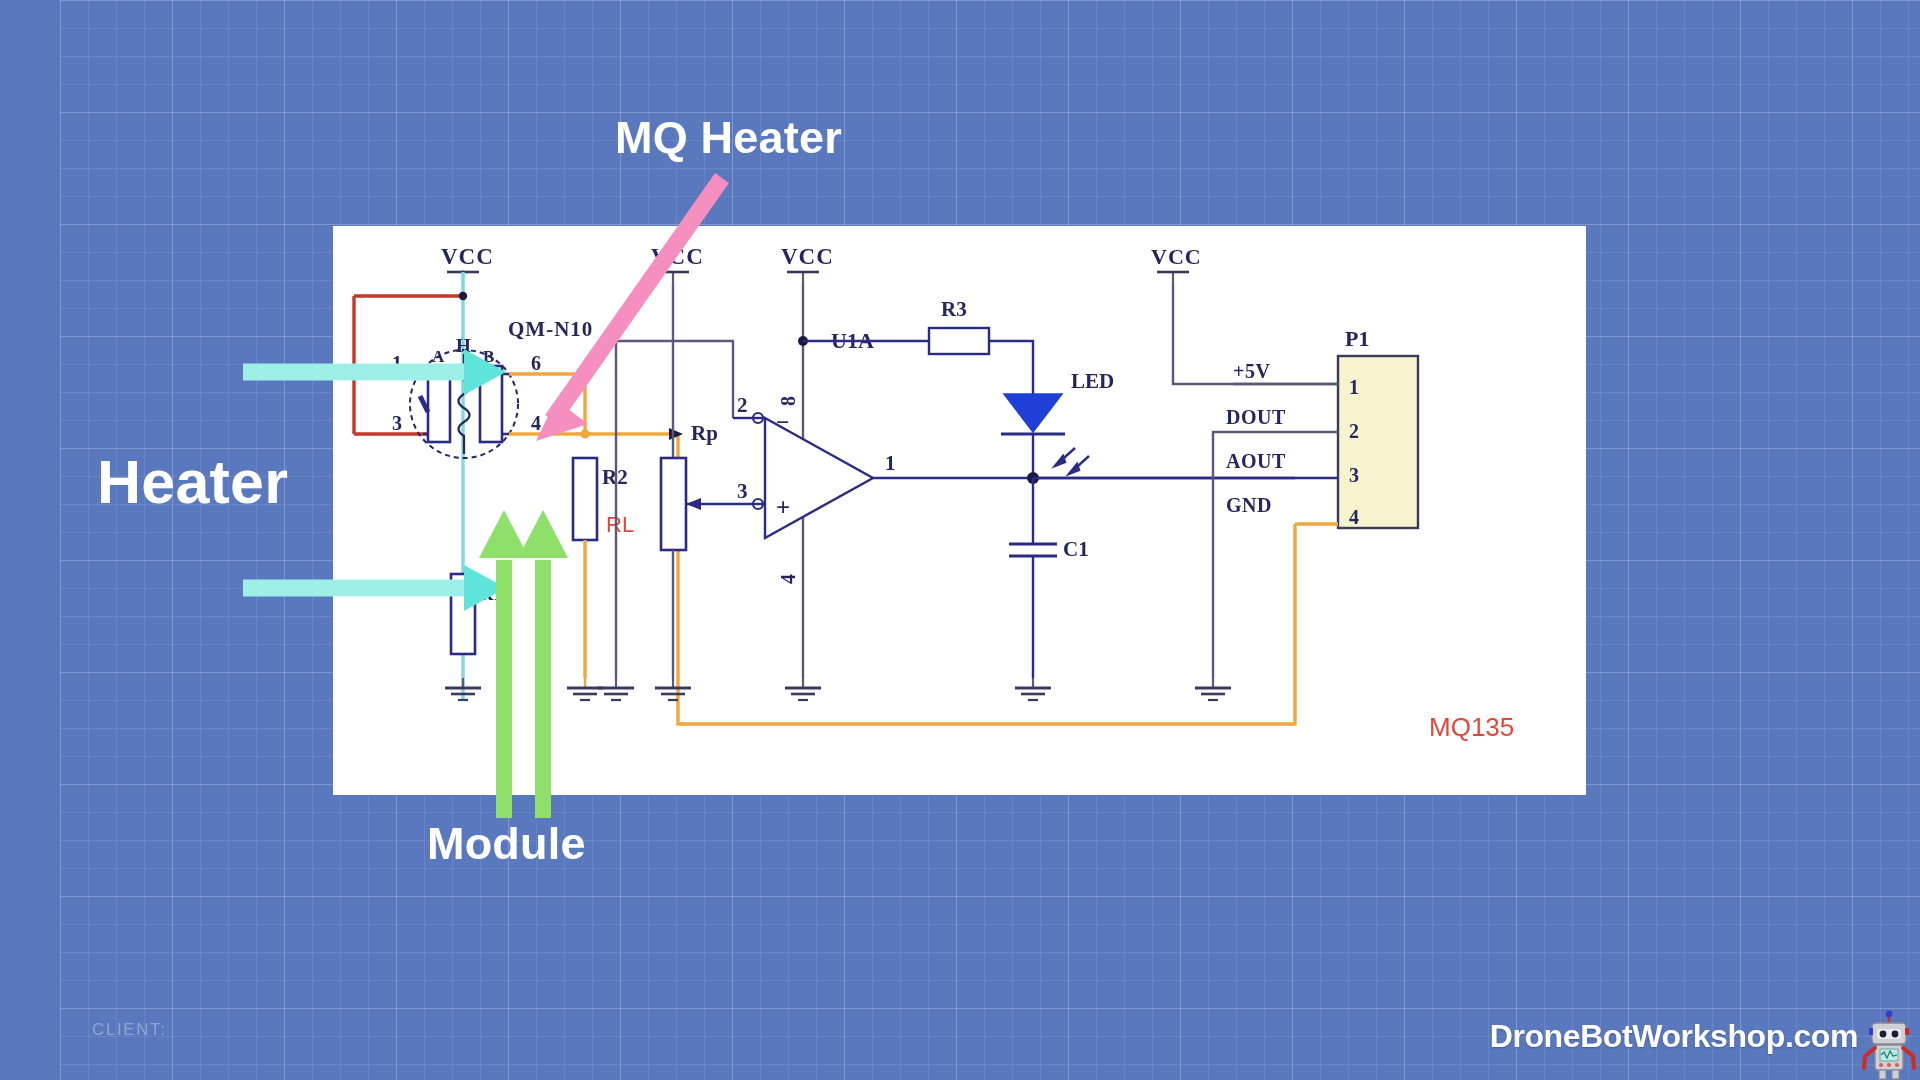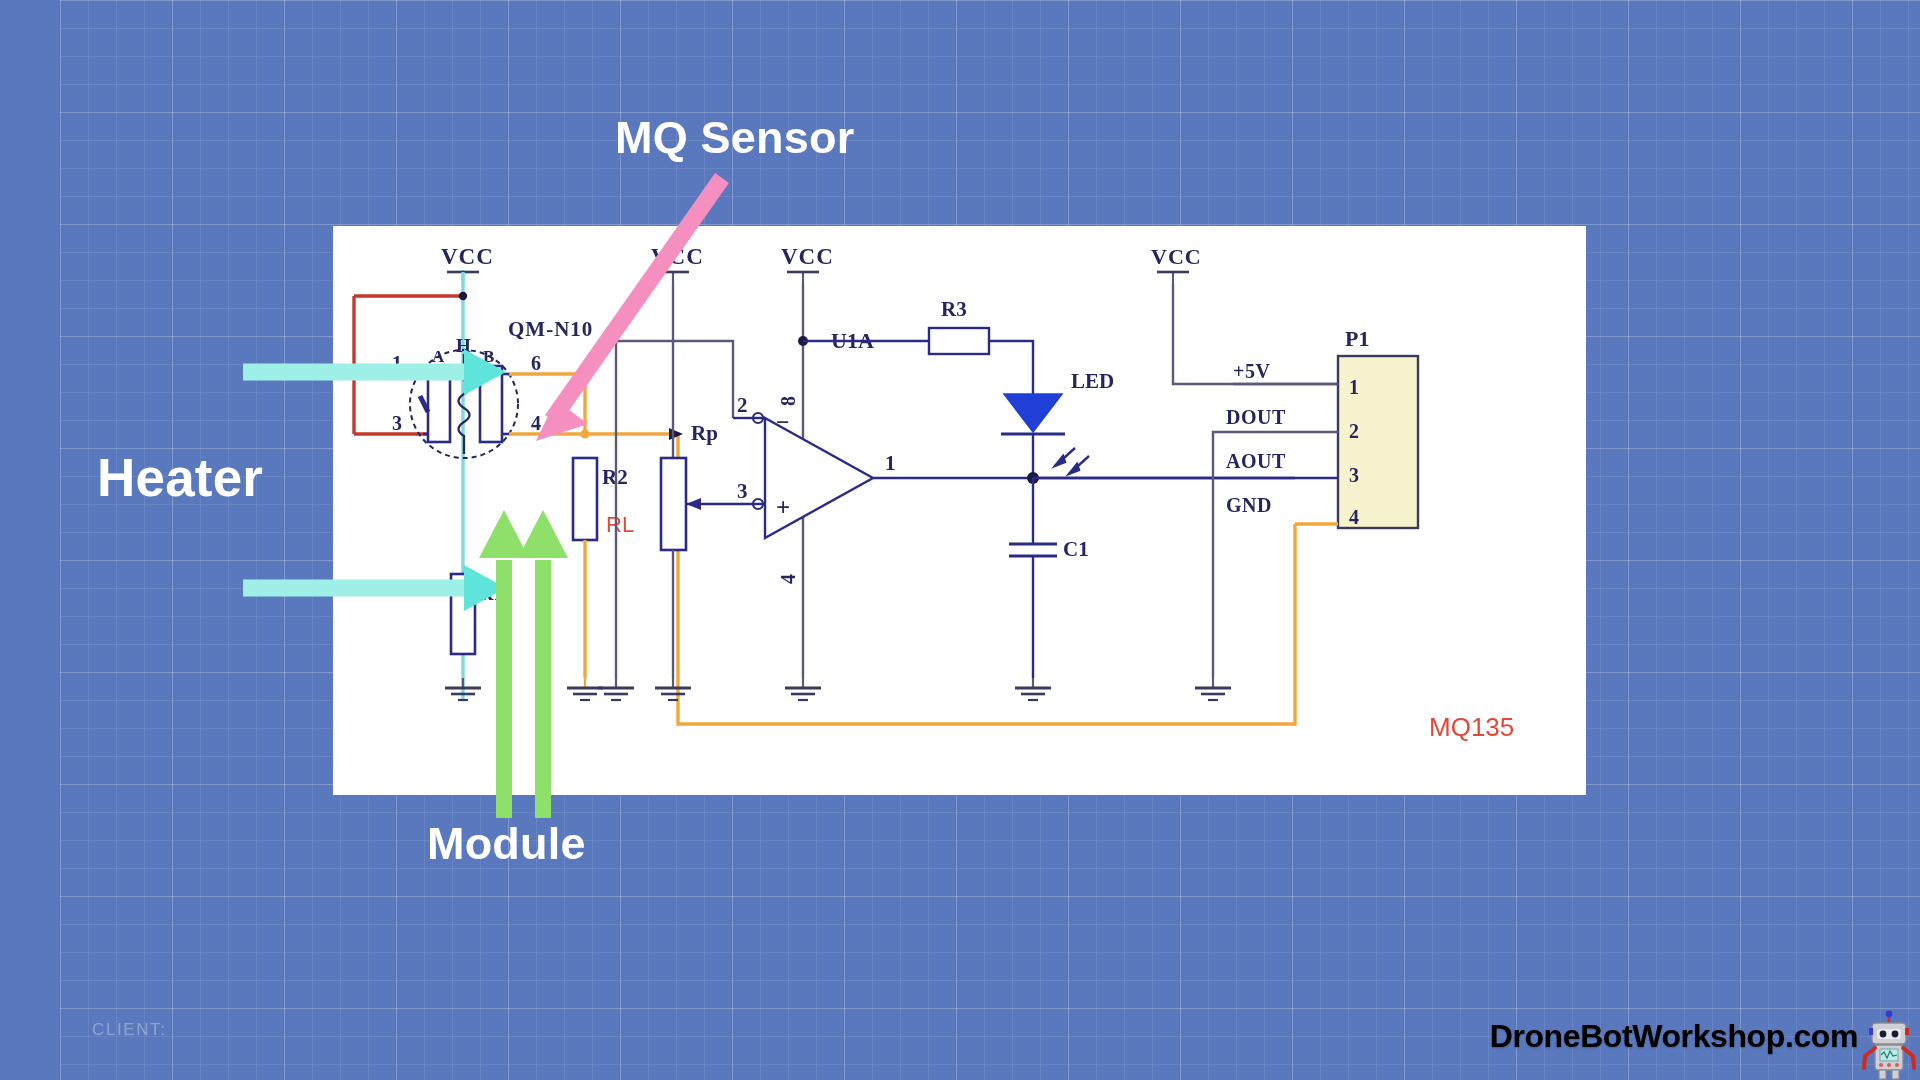--- a/index.html
+++ b/index.html
@@ -34,35 +34,35 @@
   }
   #schem{position:absolute;left:0;top:0;width:1253px;height:569px;}
 
   
   .anno{
     position:absolute;color:#ffffff;font-weight:bold;
     letter-spacing:.2px;white-space:nowrap;
     font-family:"Liberation Sans", sans-serif;
   }
   #anno-mq{left:615px;top:112px;font-size:45px;}
-  #anno-heater{left:97px;top:447px;font-size:53px;}
+  #anno-heater{left:97px;top:447px;font-size:61px;}
   #anno-sensor{left:427px;top:818px;font-size:45px;}
 
   
   #arrows{position:absolute;left:0;top:0;width:1920px;height:1080px;pointer-events:none;}
 
   
   #client{
     position:absolute;left:92px;top:1020px;
     color:rgba(255,255,255,.32);
     font-size:17px;letter-spacing:1.6px;font-weight:normal;
   }
   #wm{
     position:absolute;right:62px;top:1018px;
-    color:#000000;font-size:32px;font-weight:bold;letter-spacing:-.4px;
+    color:#ffffff;font-size:32px;font-weight:bold;letter-spacing:-.4px;
     text-shadow:0 1px 2px rgba(0,0,0,.25);
   }
   #bot{position:absolute;right:0px;top:1010px;width:62px;height:70px;}
 
   
   .sch-t{font-family:"Liberation Serif", serif;font-weight:bold;fill:#26265e;}
 </style>
 </head>
 <body>
 
@@ -257,21 +257,21 @@
       <line x1="504" y1="818" x2="504" y2="560" stroke="#8ee06a" stroke-width="16"></line>
       <path d="M504,510 L479,558 L529,558 Z" fill="#8ee06a"></path>
     </g>
 
     <g>
       <line x1="543" y1="818" x2="543" y2="560" stroke="#8ee06a" stroke-width="16"></line>
       <path d="M543,510 L518,558 L568,558 Z" fill="#8ee06a"></path>
     </g>
   </svg>
 
-  <div class="anno" id="anno-mq">MQ Sensor</div>
+  <div class="anno" id="anno-mq">MQ Heater</div>
   <div class="anno" id="anno-heater">Heater</div>
   <div class="anno" id="anno-sensor">Module</div>
 
   <div id="client">CLIENT:</div>
   <div id="wm">DroneBotWorkshop.com</div>
   <svg id="bot" viewBox="0 0 62 70">
     <circle cx="31" cy="4" r="3.4" fill="#3a3ad0"></circle>
     <line x1="31" y1="7" x2="31" y2="14" stroke="#cf2b22" stroke-width="2.4"></line>
     <rect x="14" y="13" width="34" height="21" rx="4" fill="#cfcfd6" stroke="#8a8a95" stroke-width="1.4"></rect>
     <rect x="19" y="19" width="24" height="10" rx="3" fill="#e9e9ef"></rect>

